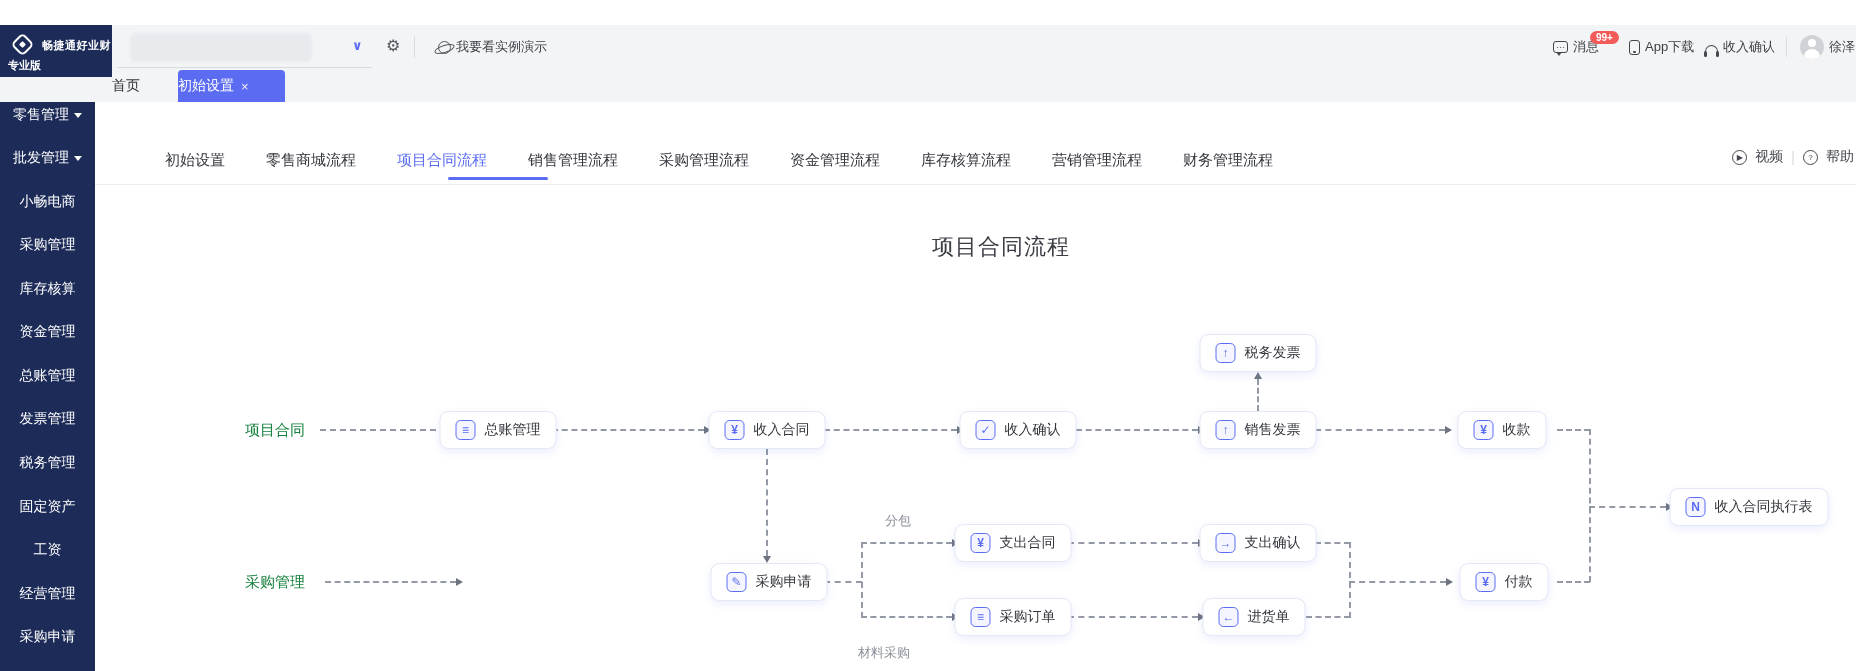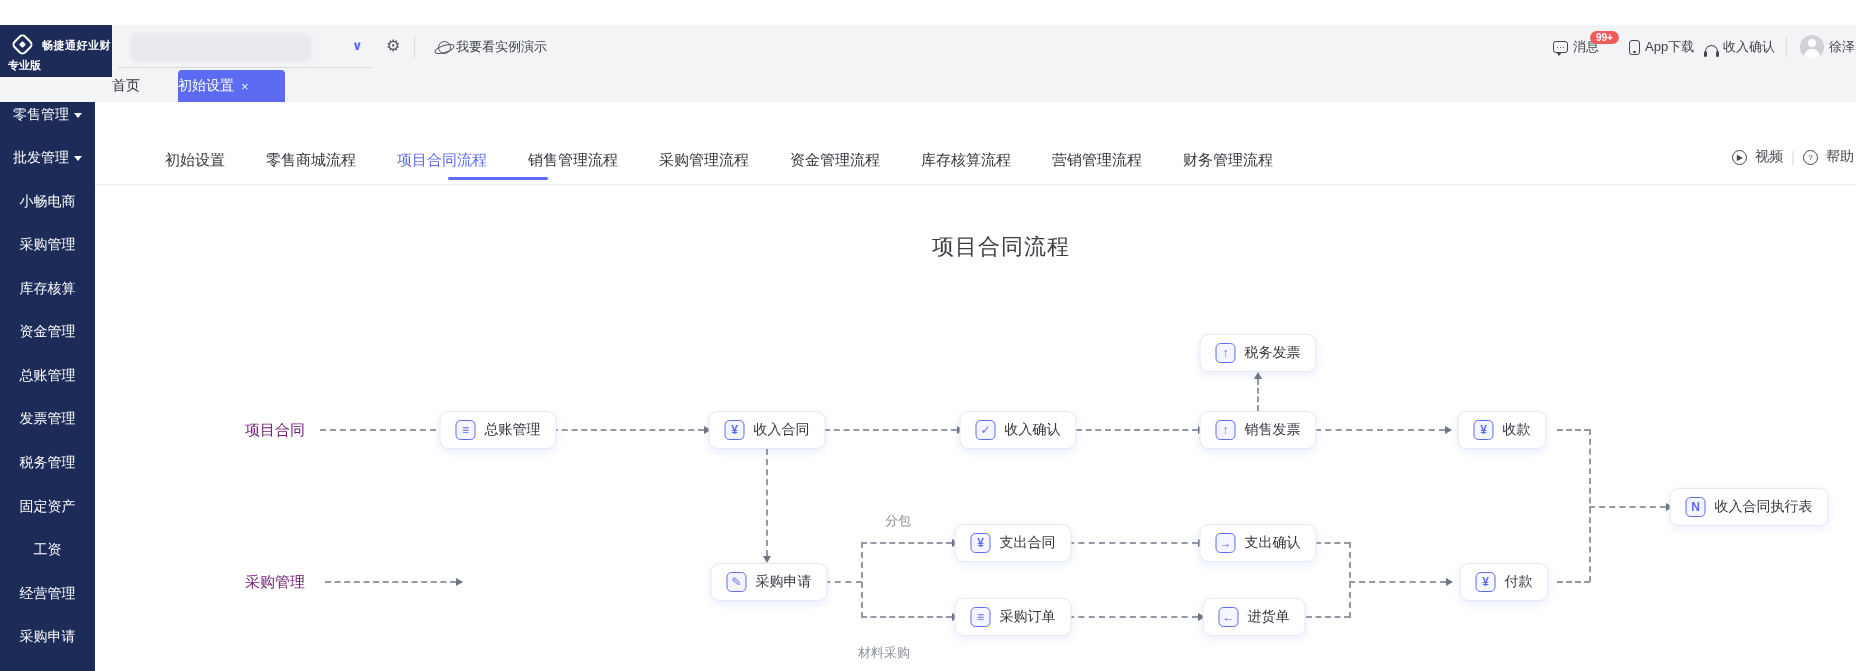--- a/index.html
+++ b/index.html
@@ -47,21 +47,21 @@
   
   .subtab-row { position:absolute; left:95px; top:102px; width:1761px; height:83px; background:#fff; border-bottom:1px solid #ececf1; display:flex; align-items:flex-end; padding:0 0 14px 70px; gap:41px; }
   .subtab { font-size:15px; color:#33363d; cursor:pointer; white-space:nowrap; }
   .subtab.active { color:#5b6cf2; }
   .subtab-underline { position:absolute; left:448px; top:177px; width:100px; height:3px; background:#5b6cf2; border-radius:2px; }
   .tabbar-right { position:absolute; right:0; top:148px; display:flex; align-items:center; gap:8px; font-size:14px; color:#44474d; padding-right:2px; white-space:nowrap; }
   .circle-ic { width:15px; height:15px; border:1.5px solid #44474d; border-radius:50%; display:flex; align-items:center; justify-content:center; font-size:8px; color:#44474d; }
 
   
   .flow-title { position:absolute; left:932px; top:232px; font-size:22px; color:#3b3e45; font-weight:500; letter-spacing:1px; }
-  .row-label { position:absolute; font-size:15px; color:#701a75; font-weight:500; white-space:nowrap; }
+  .row-label { position:absolute; font-size:15px; color:#15803d; font-weight:500; white-space:nowrap; }
   .node { position:absolute; transform:translate(-50%,-50%); background:#fff; border:1px solid #e4e7f4; border-radius:9px; box-shadow:0 3px 8px rgba(84,104,240,.12); display:flex; align-items:center; gap:9px; padding:8px 15px; z-index:2; cursor:pointer; white-space:nowrap; }
   .nicon { width:20px; height:20px; border:1.7px solid #5b6cf2; border-radius:5px; color:#5b6cf2; font-size:12px; font-weight:bold; display:flex; align-items:center; justify-content:center; background:#f4f5fe; }
   .nlabel { font-size:14px; color:#33363d; }
   .hline { position:absolute; height:0; border-top:2px dashed #939aa6; z-index:1; }
   .vline { position:absolute; width:0; border-left:2px dashed #939aa6; z-index:1; }
   .arr-r { position:absolute; width:0; height:0; border-top:4px solid transparent; border-bottom:4px solid transparent; border-left:7px solid #6e7580; z-index:1; }
   .arr-u { position:absolute; width:0; height:0; border-left:4px solid transparent; border-right:4px solid transparent; border-bottom:7px solid #6e7580; z-index:1; }
   .arr-d { position:absolute; width:0; height:0; border-left:4px solid transparent; border-right:4px solid transparent; border-top:7px solid #6e7580; z-index:1; }
   .branch-label { position:absolute; font-size:13px; color:#8b909a; z-index:2; white-space:nowrap; }
 </style>

